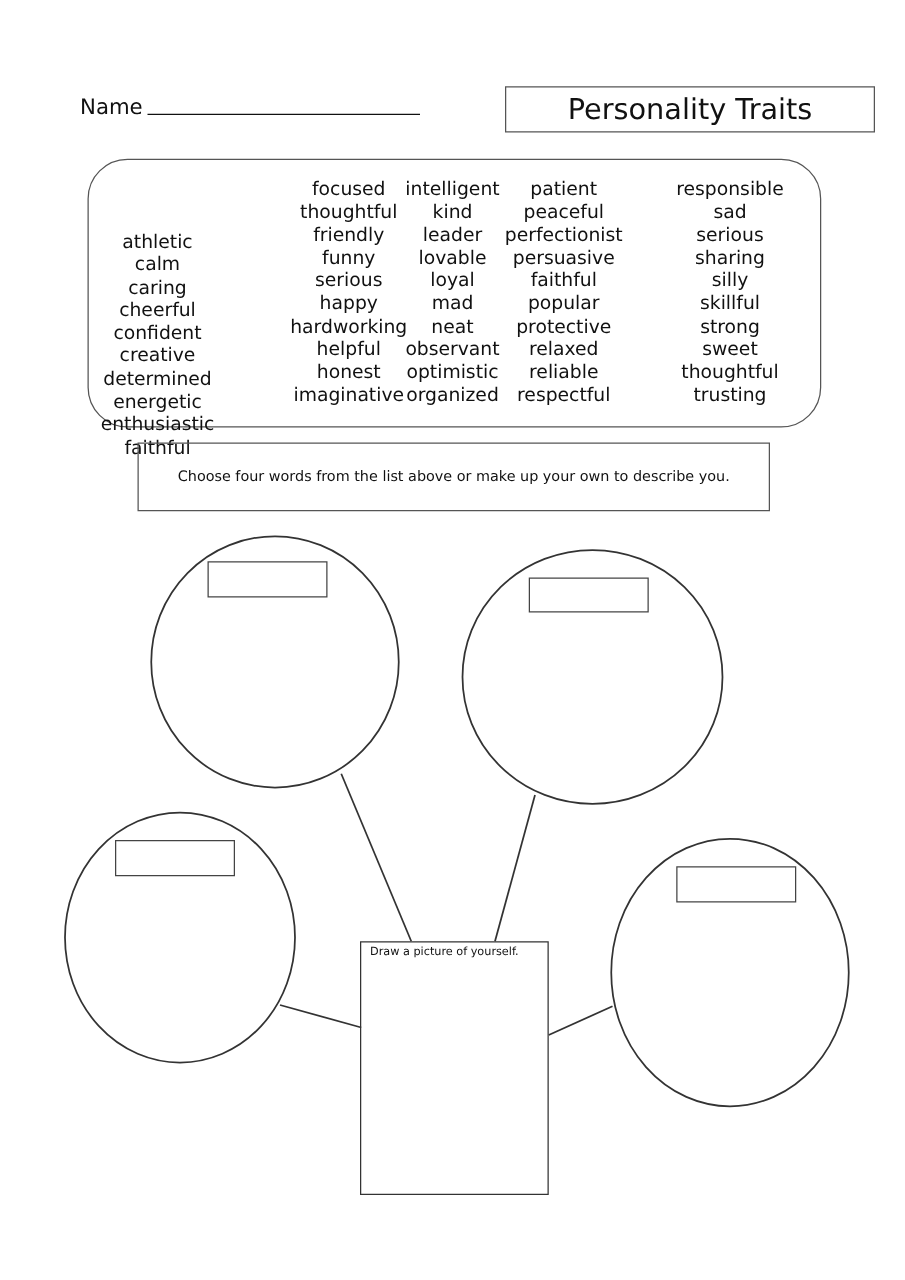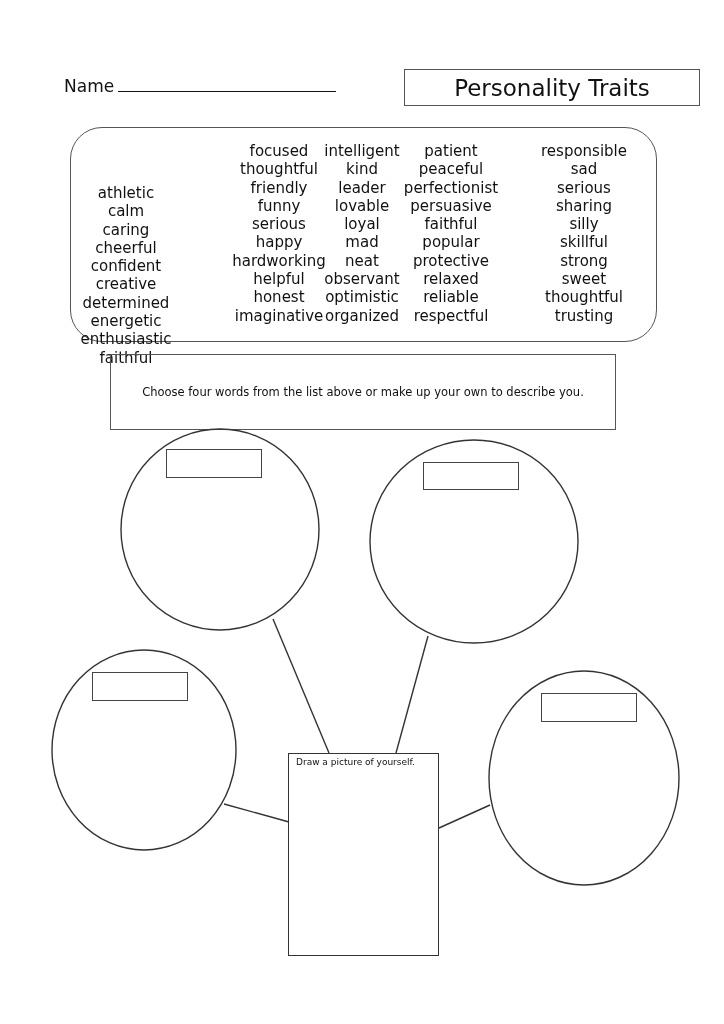--- a/index.html
+++ b/index.html
@@ -8,21 +8,21 @@
   .abs { position:absolute; }
   .name-label { left:64px; top:76px; font-size:17px; }
   .name-line { left:118px; top:91px; width:218px; height:0; border-bottom:1.5px solid #111; }
   .title-box { left:404px; top:69px; width:296px; height:37px; border:1.5px solid #555;
                box-sizing:border-box; display:flex; align-items:center; justify-content:center;
                font-size:23px; }
   .words-box { left:70px; top:127px; width:587px; height:215px; border:1.5px solid #555;
                border-radius:32px; box-sizing:border-box; }
   .word-col { position:absolute; top:142px; display:flex; flex-direction:column; align-items:center; }
   .word { font-size:15px; line-height:18.3px; white-space:nowrap; }
-  .instr-box { left:110px; top:354px; width:506px; height:76px; border:1.2px solid #555;
+  .instr-box { left:110px; top:354px; width:506px; height:55px; border:1.2px solid #555;
                box-sizing:border-box; display:flex; flex-direction:column; align-items:center;
                justify-content:center; font-size:11.5px; line-height:14.5px; font-style:italic; }
   .instr-box span:nth-child(2){ font-style:normal; }
   .instr-box span:nth-child(1), .instr-box span:nth-child(3){ font-style:normal; }
   svg.diagram { position:absolute; left:0; top:0; }
   .label-box { position:absolute; border:1.5px solid #444; box-sizing:border-box; background:#fff; }
   .picture-box { left:288px; top:753px; width:151px; height:203px; border:1.5px solid #333; box-sizing:border-box; }
   .picture-caption { left:296px; top:757px; font-size:9px; }
 </style>
 </head>

